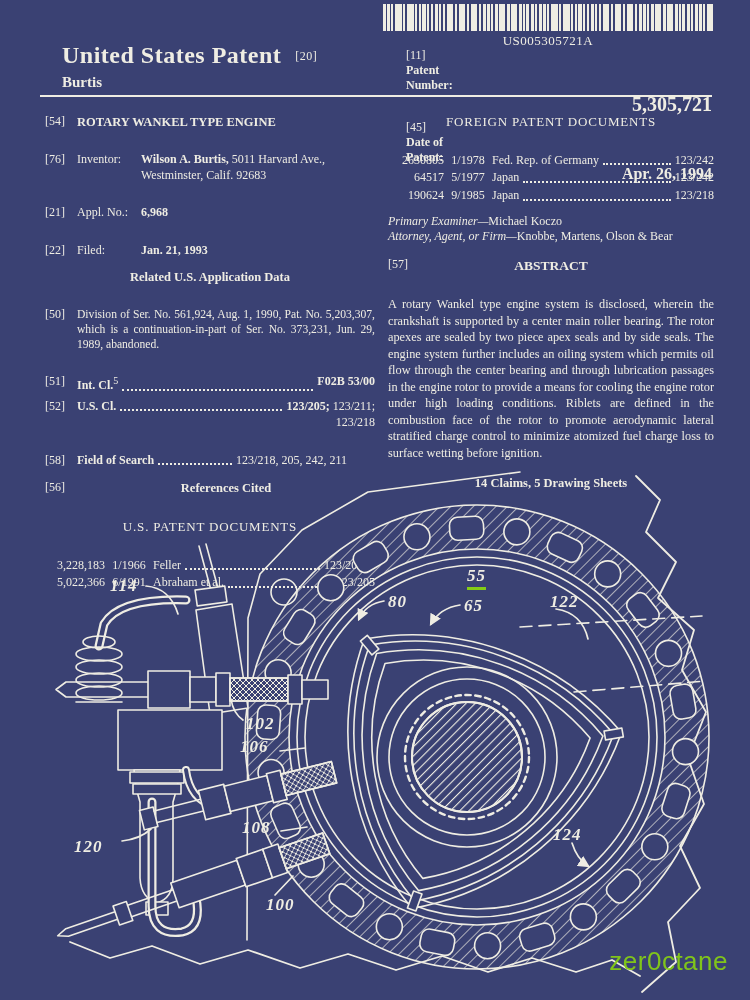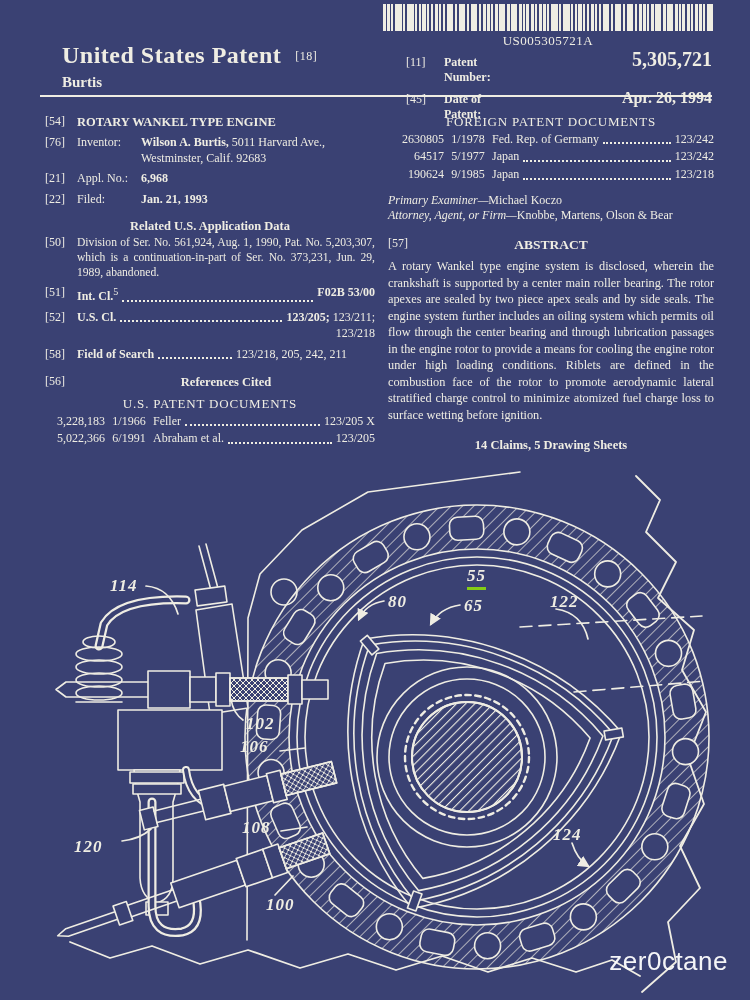--- a/index.html
+++ b/index.html
@@ -16,64 +16,64 @@
       repeating-linear-gradient(90deg,#efede3 0 2px,transparent 2px 4px),
       repeating-linear-gradient(90deg,#efede3 0 1px,transparent 1px 6px),
       repeating-linear-gradient(90deg,#efede3 0 3px,transparent 3px 13px);
   }
   .bc-text{left:383px;top:33px;width:330px;text-align:center;font-size:13px;letter-spacing:.5px;}
   
   .title{left:62px;top:42px;font-size:24px;font-weight:bold;letter-spacing:.5px;}
   .title .tag19{font-size:12px;font-weight:normal;margin-left:14px;vertical-align:3px;}
   .surname{left:62px;top:74px;font-size:15px;font-weight:bold;}
   .hdr-right{left:406px;top:48px;width:306px;}
-  .hdr-row{display:flex;align-items:baseline;margin-bottom:4px;}
+  .hdr-row{display:flex;align-items:baseline;margin-bottom:4px;flex-direction:column;}
   .hdr-row .tg{width:38px;font-size:12px;flex:none;}
   .hdr-row .lb{font-weight:bold;font-size:12px;}
   .hdr-row .v1{margin-left:auto;font-weight:bold;font-size:20px;}
   .hdr-row .v2{margin-left:auto;font-weight:bold;font-size:16px;}
   .rule{left:40px;top:95px;width:672px;height:2px;background:#efede3;}
   
   .col{font-size:12px;line-height:1.3;}
   .col-l{left:45px;top:114px;width:330px;}
   .col-r{left:388px;top:114px;width:326px;}
   .row{display:flex;margin-bottom:5px;}
   .tg{width:32px;flex:none;}
   .lb{width:64px;flex:none;}
   b.nm{font-weight:bold;}
   .just{text-align:justify;}
   .center{text-align:center;}
   .hd{font-weight:bold;font-size:12.5px;}
   .caps{font-size:13px;letter-spacing:.8px;}
   .leader{flex:1;border-bottom:2px dotted #efede3;margin:0 4px;align-self:flex-end;transform:translateY(-3px);}
-  .mt6{margin-top:1px;} .mt10{margin-top:10px;} .mt12{margin-top:12px;}
+  .mt6{margin-top:22px;} .mt10{margin-top:10px;} .mt12{margin-top:12px;}
   .refrow{display:flex;margin-bottom:2px;}
   .refrow .num{width:60px;text-align:right;flex:none;}
   .refrow .dt{width:48px;text-align:center;flex:none;}
   .refrow .cls{flex:none;}
   .frow .num{width:56px;}
   .ital{font-style:italic;}
   .absline{line-height:1.34;font-size:12.3px;font-family:Liberation Serif, serif;}
   
   .dl{position:absolute;font-weight:bold;font-style:italic;font-size:17px;letter-spacing:1px;}
   .dl.u{border-bottom:3px solid #84cc16;padding-bottom:1px;}
   .watermark{
     position:absolute;right:22px;top:946px;
     font-family:"Liberation Sans","DejaVu Sans",sans-serif;
-    font-size:26px;color:#ffffff;opacity:.95;letter-spacing:.5px;
+    font-size:26px;color:#84cc16;opacity:.95;letter-spacing:.5px;
   }
 </style>
 </head>
 <body>
 
 <div class="abs barcode"></div>
 <div class="abs bc-text">US005305721A</div>
 
 <div class="abs title">
-  <span>United States Patent</span><span class="tag19">[18]</span>
+  <span>United States Patent</span><span class="tag19">[20]</span>
 </div>
 <div class="abs surname">Burtis</div>
 
 <div class="abs hdr-right">
   <div class="hdr-row">
     <span class="tg">[11]</span>
     <span class="lb">Patent Number:</span>
     <span class="v1">5,305,721</span>
   </div>
   <div class="hdr-row">

